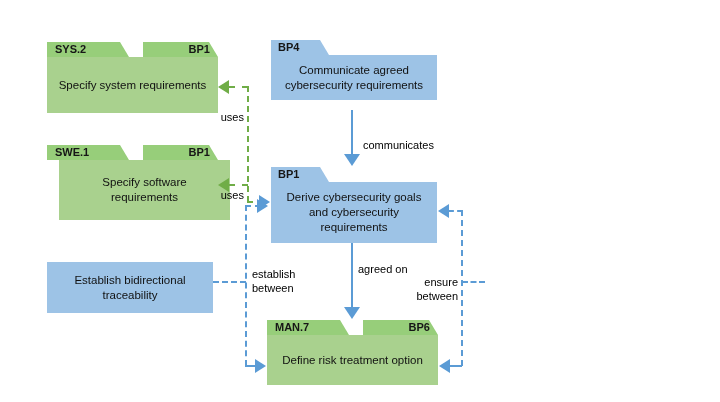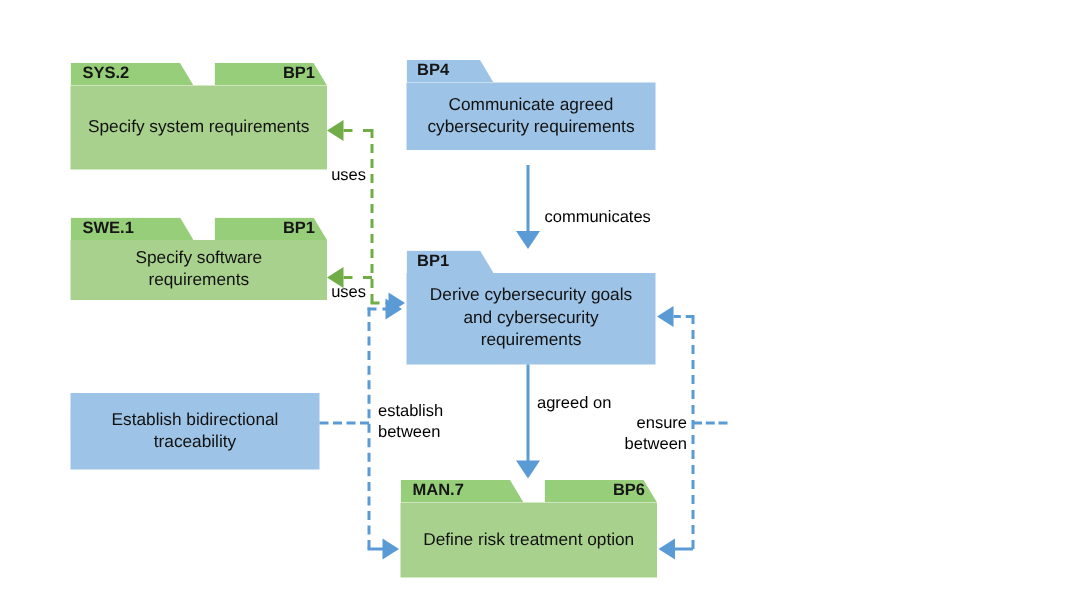--- a/index.html
+++ b/index.html
@@ -69,21 +69,21 @@
 
   <div class="pkg green" style="left:47px;top:145px;width:171px;height:65px;">
     <div class="tabs">
       <div class="tab slant" style="left:0;width:82px;">
         <span class="tlabel" style="left:8px;">SWE.1</span>
       </div>
       <div class="tab slant" style="left:96px;width:75px;">
         <span class="tlabel" style="right:8px;">BP1</span>
       </div>
     </div>
-    <div class="body" style="height:40px;">
+    <div class="body" style="height:60px;margin-left:12px;">
       <span class="blabel">Specify software
 requirements</span>
     </div>
   </div>
 
   <div class="pkg blue" style="left:271px;top:40px;width:166px;height:70px;">
     <div class="tabs">
       <div class="tab slant" style="left:0;width:58px;">
         <span class="tlabel" style="left:7px;">BP4</span>
       </div>

